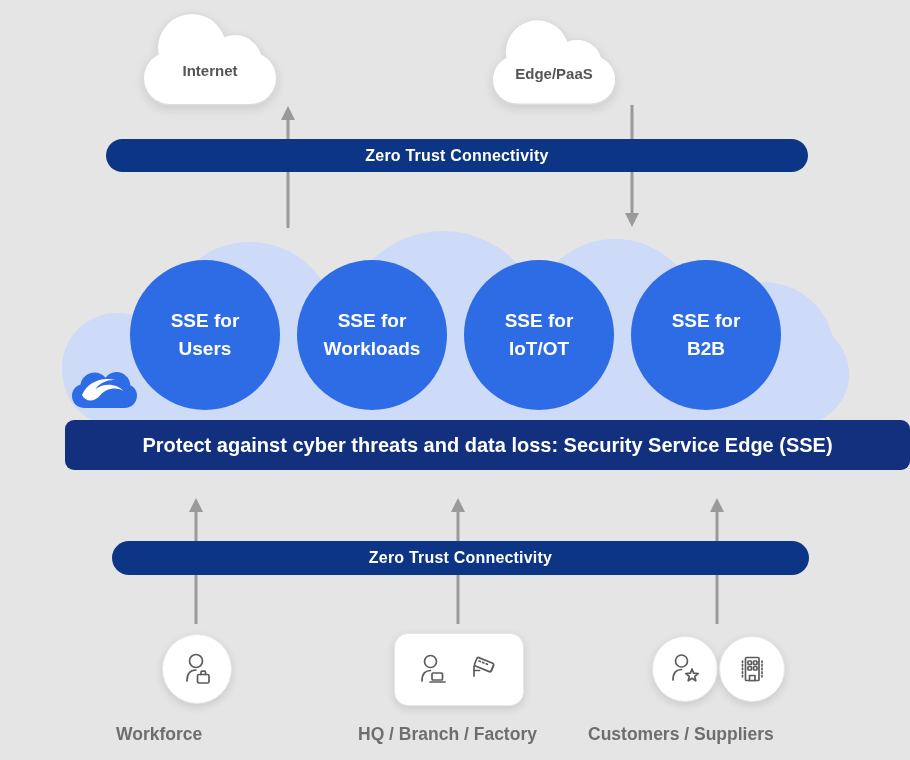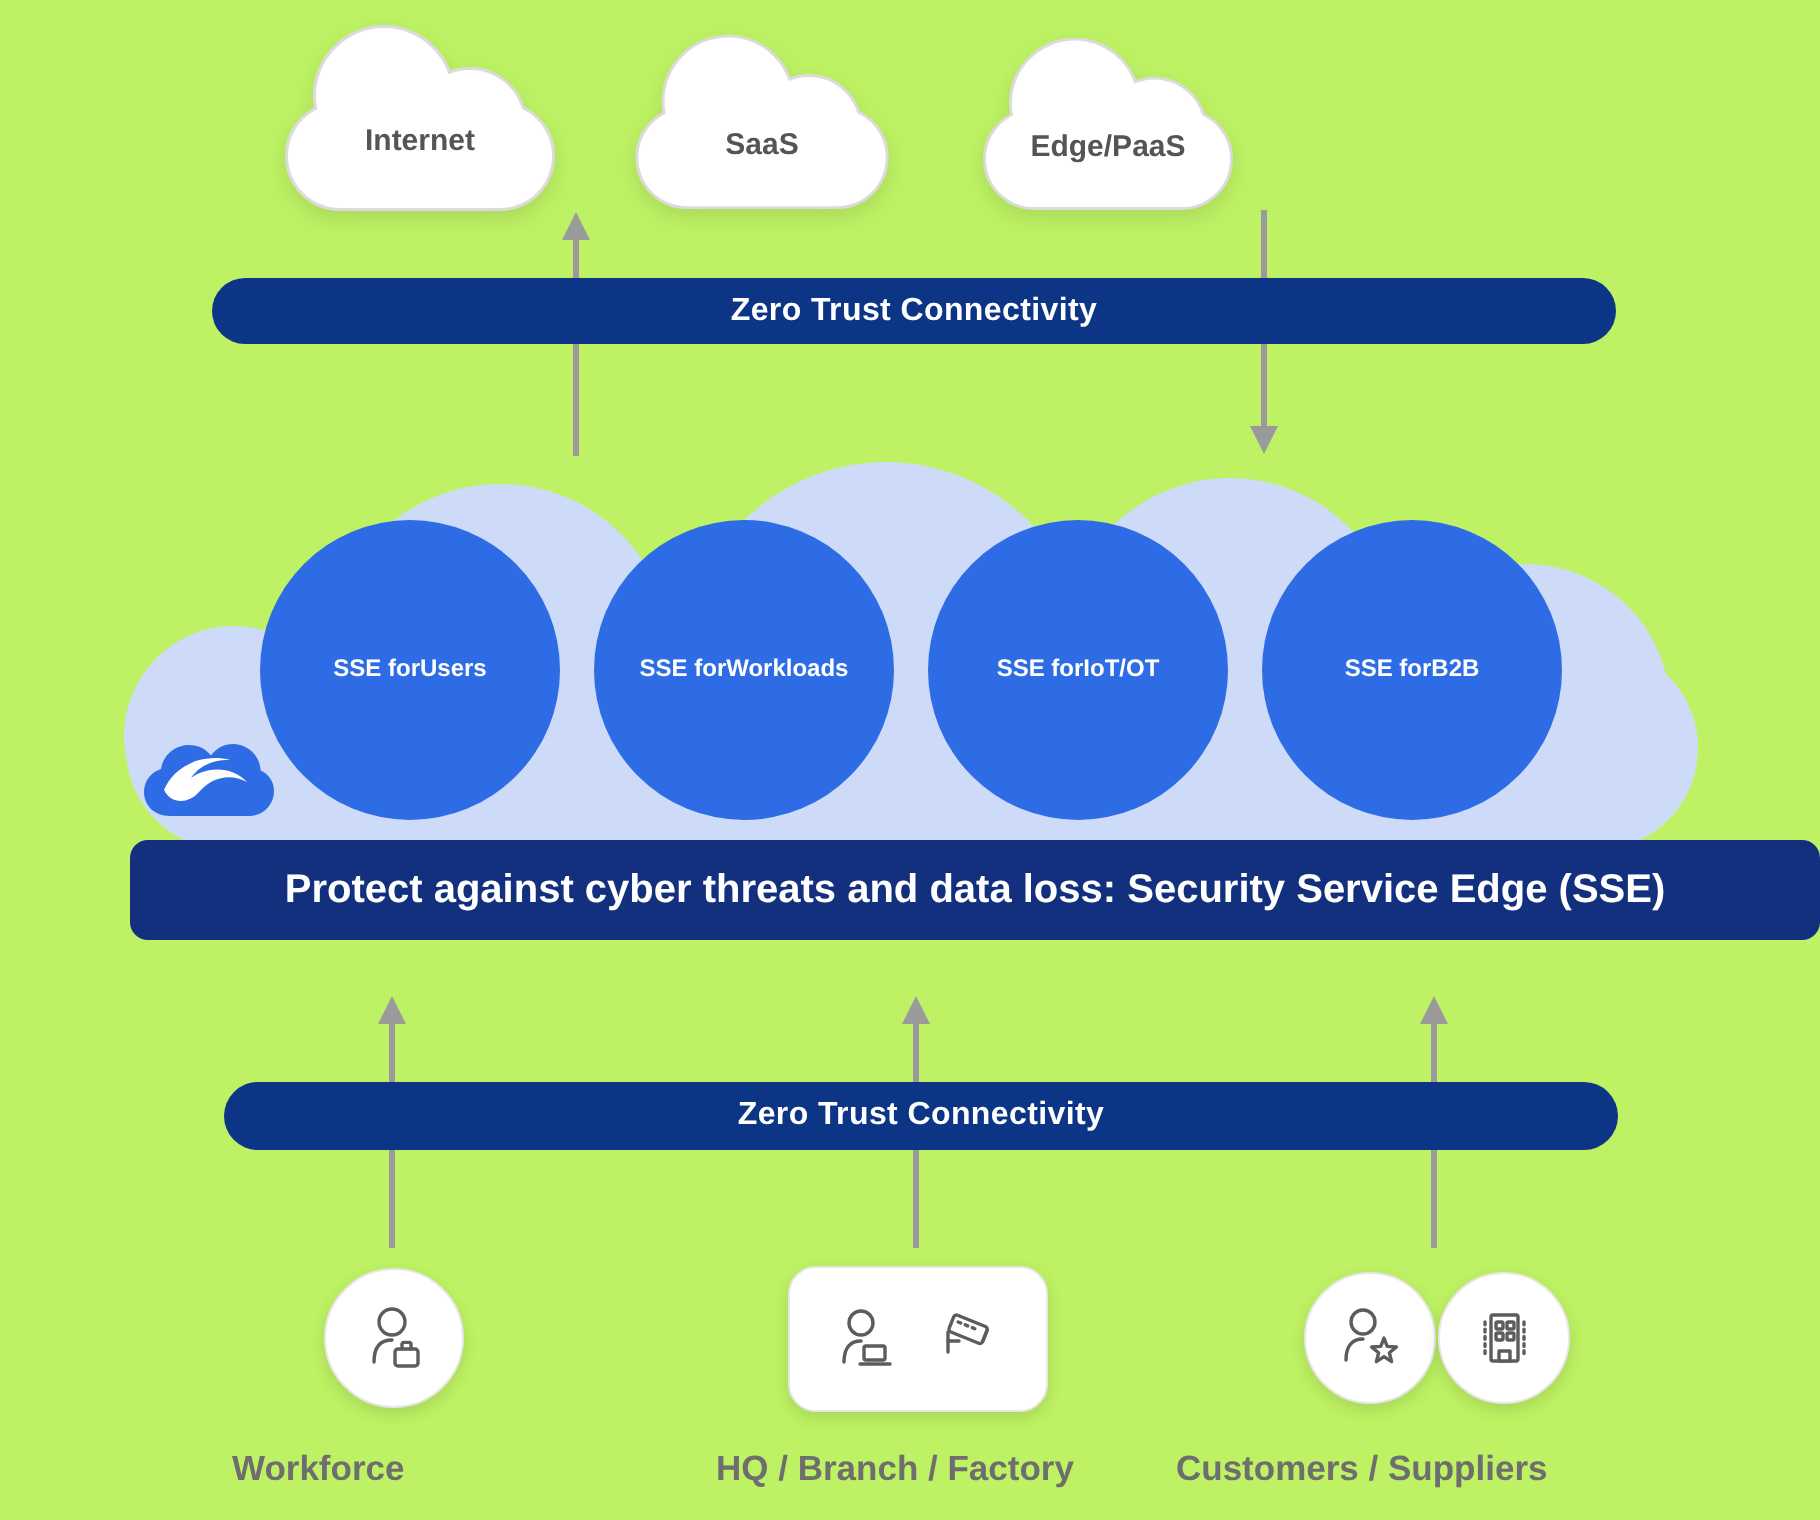--- a/index.html
+++ b/index.html
@@ -1,18 +1,18 @@
 <!DOCTYPE html>
 <html><head>
 <meta charset="utf-8">
 <style>
   html,body { margin:0; padding:0; background:#ffffff; }
   #canvas {
     position:relative; width:910px; height:760px; overflow:hidden;
-    background:#bef264;
+    background:#e5e5e5;
     font-family:"Liberation Sans", sans-serif;
   }
 
   
   .cloud-wrap { position:absolute; }
   .cloud-svg { position:absolute; left:0; top:0; width:100%; height:100%;
                filter:drop-shadow(0 4px 5px rgba(0,0,0,.10)); }
   .cloud-label { position:absolute; left:0; width:100%; text-align:center;
                  font-weight:bold; font-size:15px; color:#555555; }
 
@@ -25,23 +25,23 @@
           display:flex; align-items:center; justify-content:center;
           color:#ffffff; font-weight:bold; font-size:16px; z-index:3;
           letter-spacing:.2px; }
 
   .arrow { position:absolute; z-index:1; }
 
   .big-cloud { position:absolute; z-index:1; }
 
   .sse-circle { position:absolute; width:150px; height:150px; border-radius:50%;
                 background:#2D6CE5; color:#ffffff; z-index:2;
-                display:flex; flex-direction:row; align-items:center;
+                display:flex; flex-direction:column; align-items:center;
                 justify-content:center; text-align:center;
-                font-weight:bold; font-size:12px; line-height:1.45; }
+                font-weight:bold; font-size:19px; line-height:1.45; }
 
   .logo { position:absolute; z-index:3; }
 
   .protect-bar { position:absolute; background:#12307E; border-radius:9px;
                  display:flex; align-items:center; justify-content:center;
                  color:#ffffff; font-weight:bold; font-size:20px; z-index:3; }
 
   .icon-circle { position:absolute; background:#ffffff; border:1px solid #e7e7e7;
                  border-radius:50%; box-shadow:0 3px 8px rgba(0,0,0,.12);
                  display:flex; align-items:center; justify-content:center; z-index:2; }
@@ -69,35 +69,20 @@
       </g>
       <g fill="#ffffff">
         <circle cx="62" cy="38" r="34"></circle>
           <circle cx="105" cy="52" r="27"></circle>
         <rect x="14" y="42" width="132" height="52" rx="26"></rect>
       </g>
     </svg>
     <span class="cloud-label" style="top:52px;">Internet</span>
   </div>
 
-  <div class="cloud-wrap" style="left:306px; top:14px; width:150px; height:92px;">
-    <svg class="cloud-svg" viewBox="0 0 160 96">
-      <g stroke="#DBDBDB" stroke-width="3" fill="#DBDBDB">
-        <circle cx="62" cy="38" r="34"></circle>
-          <circle cx="105" cy="52" r="27"></circle>
-        <rect x="14" y="42" width="132" height="52" rx="26"></rect>
-      </g>
-      <g fill="#ffffff">
-        <circle cx="62" cy="38" r="34"></circle>
-          <circle cx="105" cy="52" r="27"></circle>
-        <rect x="14" y="42" width="132" height="52" rx="26"></rect>
-      </g>
-    </svg>
-    <span class="cloud-label" style="top:50px;">SaaS</span>
-  </div>
 
   <div class="cloud-wrap" style="left:480px; top:16px; width:148px; height:90px;">
     <svg class="cloud-svg" viewBox="0 0 160 96">
       <g stroke="#DBDBDB" stroke-width="3" fill="#DBDBDB">
         <circle cx="62" cy="38" r="34"></circle>
           <circle cx="105" cy="52" r="27"></circle>
         <rect x="14" y="42" width="132" height="52" rx="26"></rect>
       </g>
       <g fill="#ffffff">
         <circle cx="62" cy="38" r="34"></circle>

